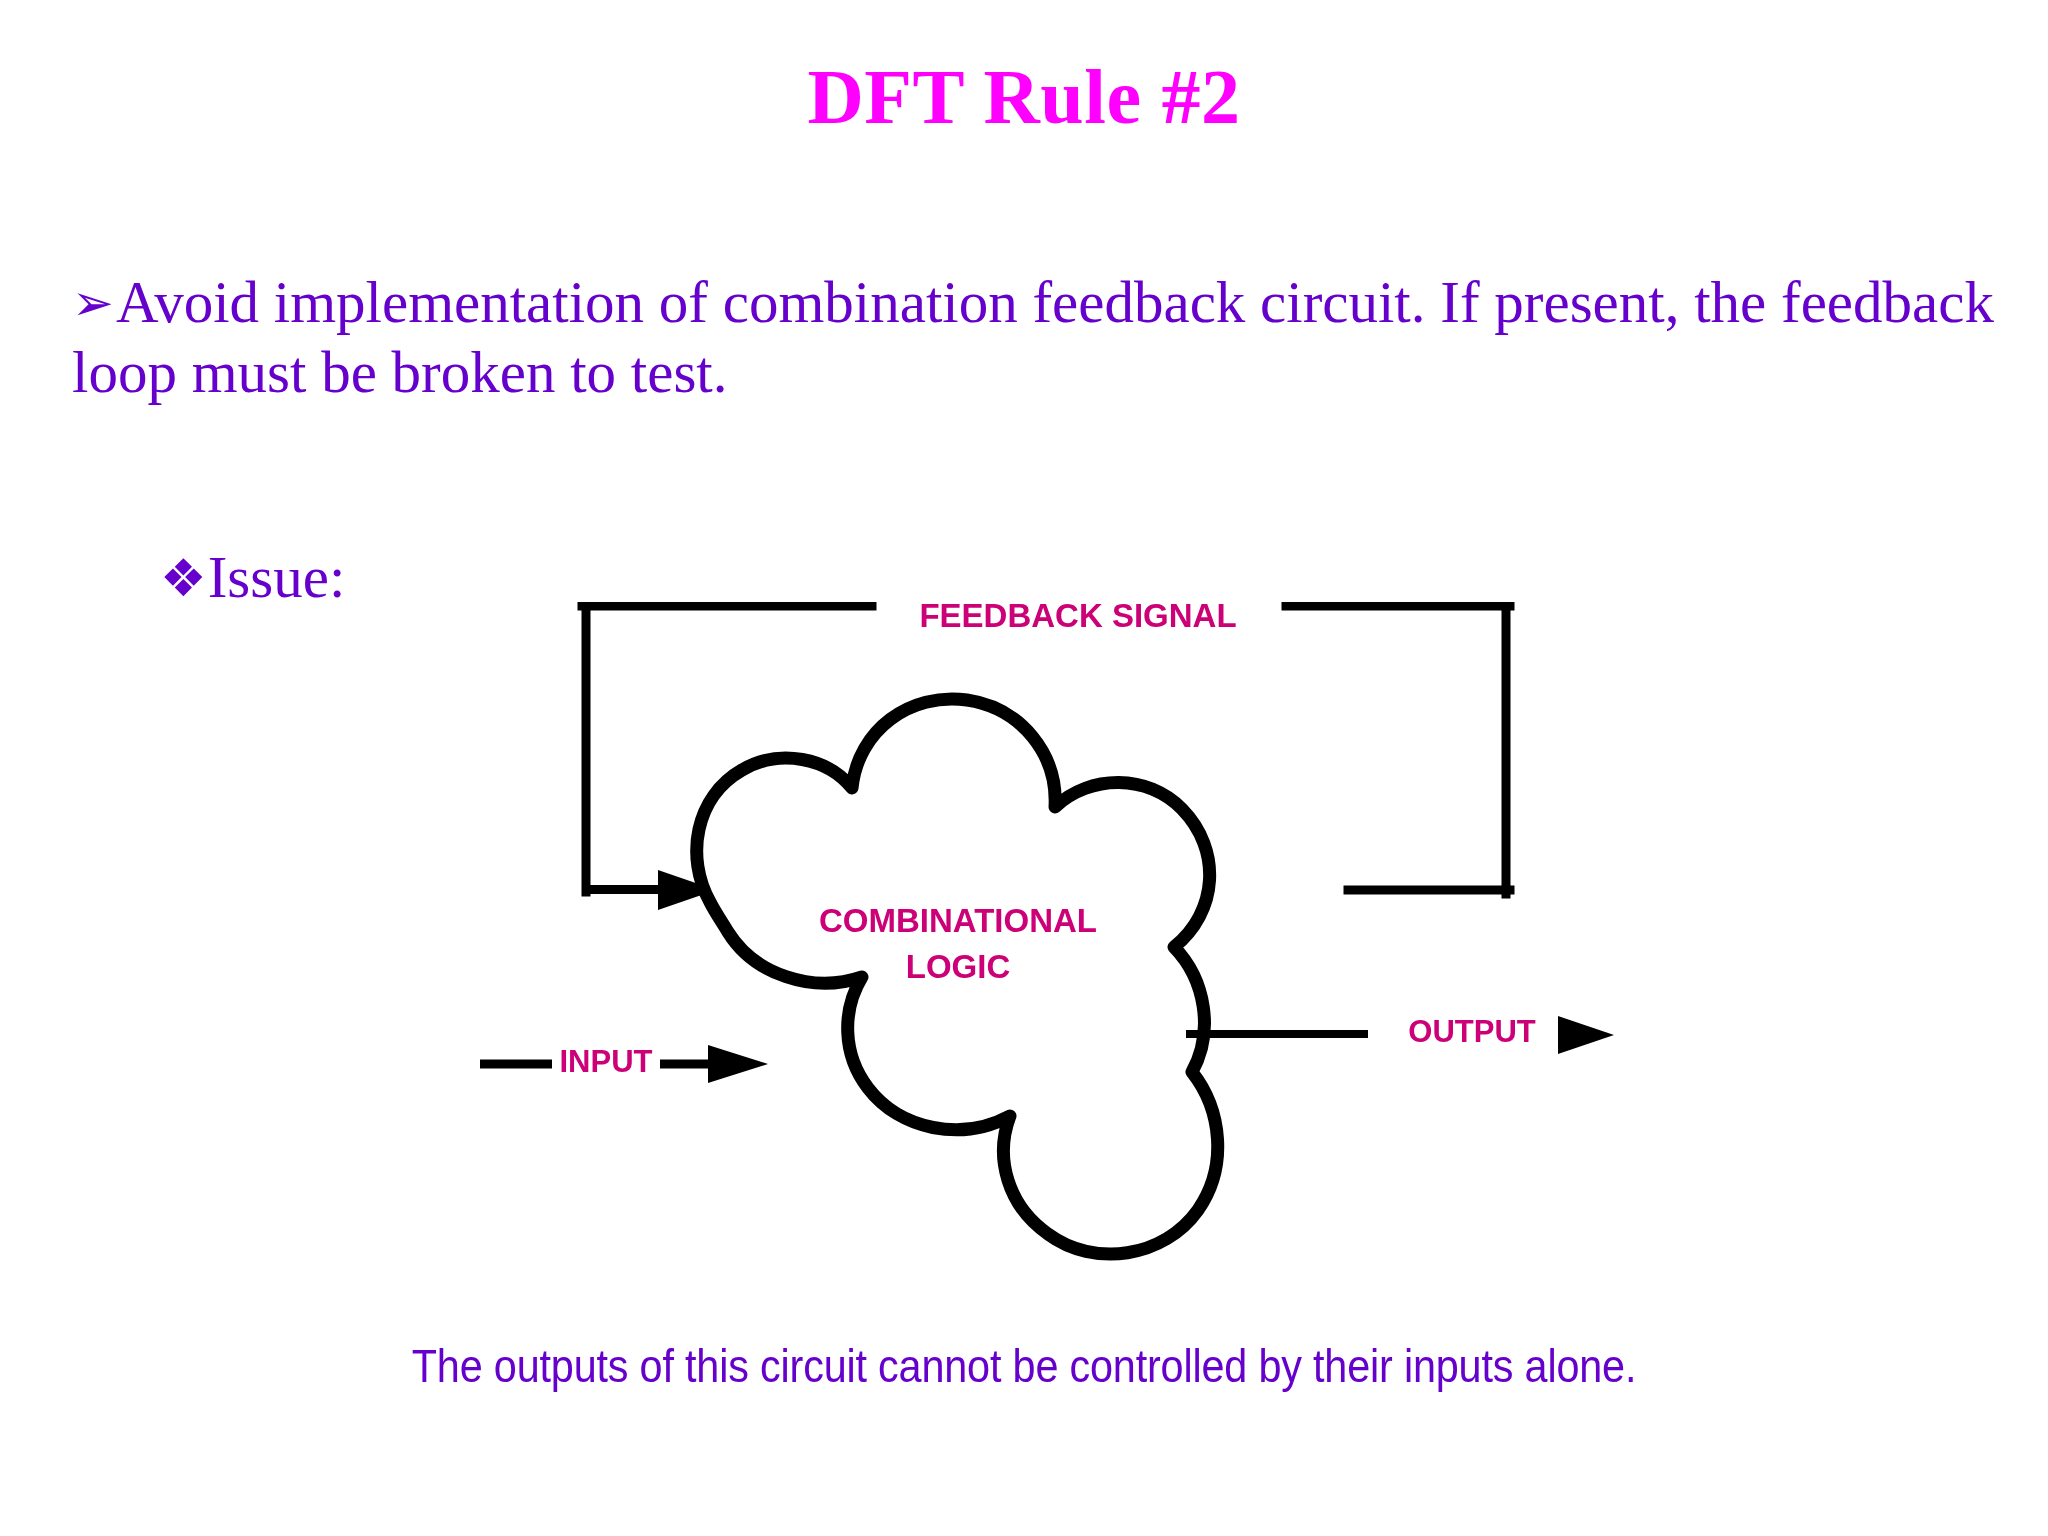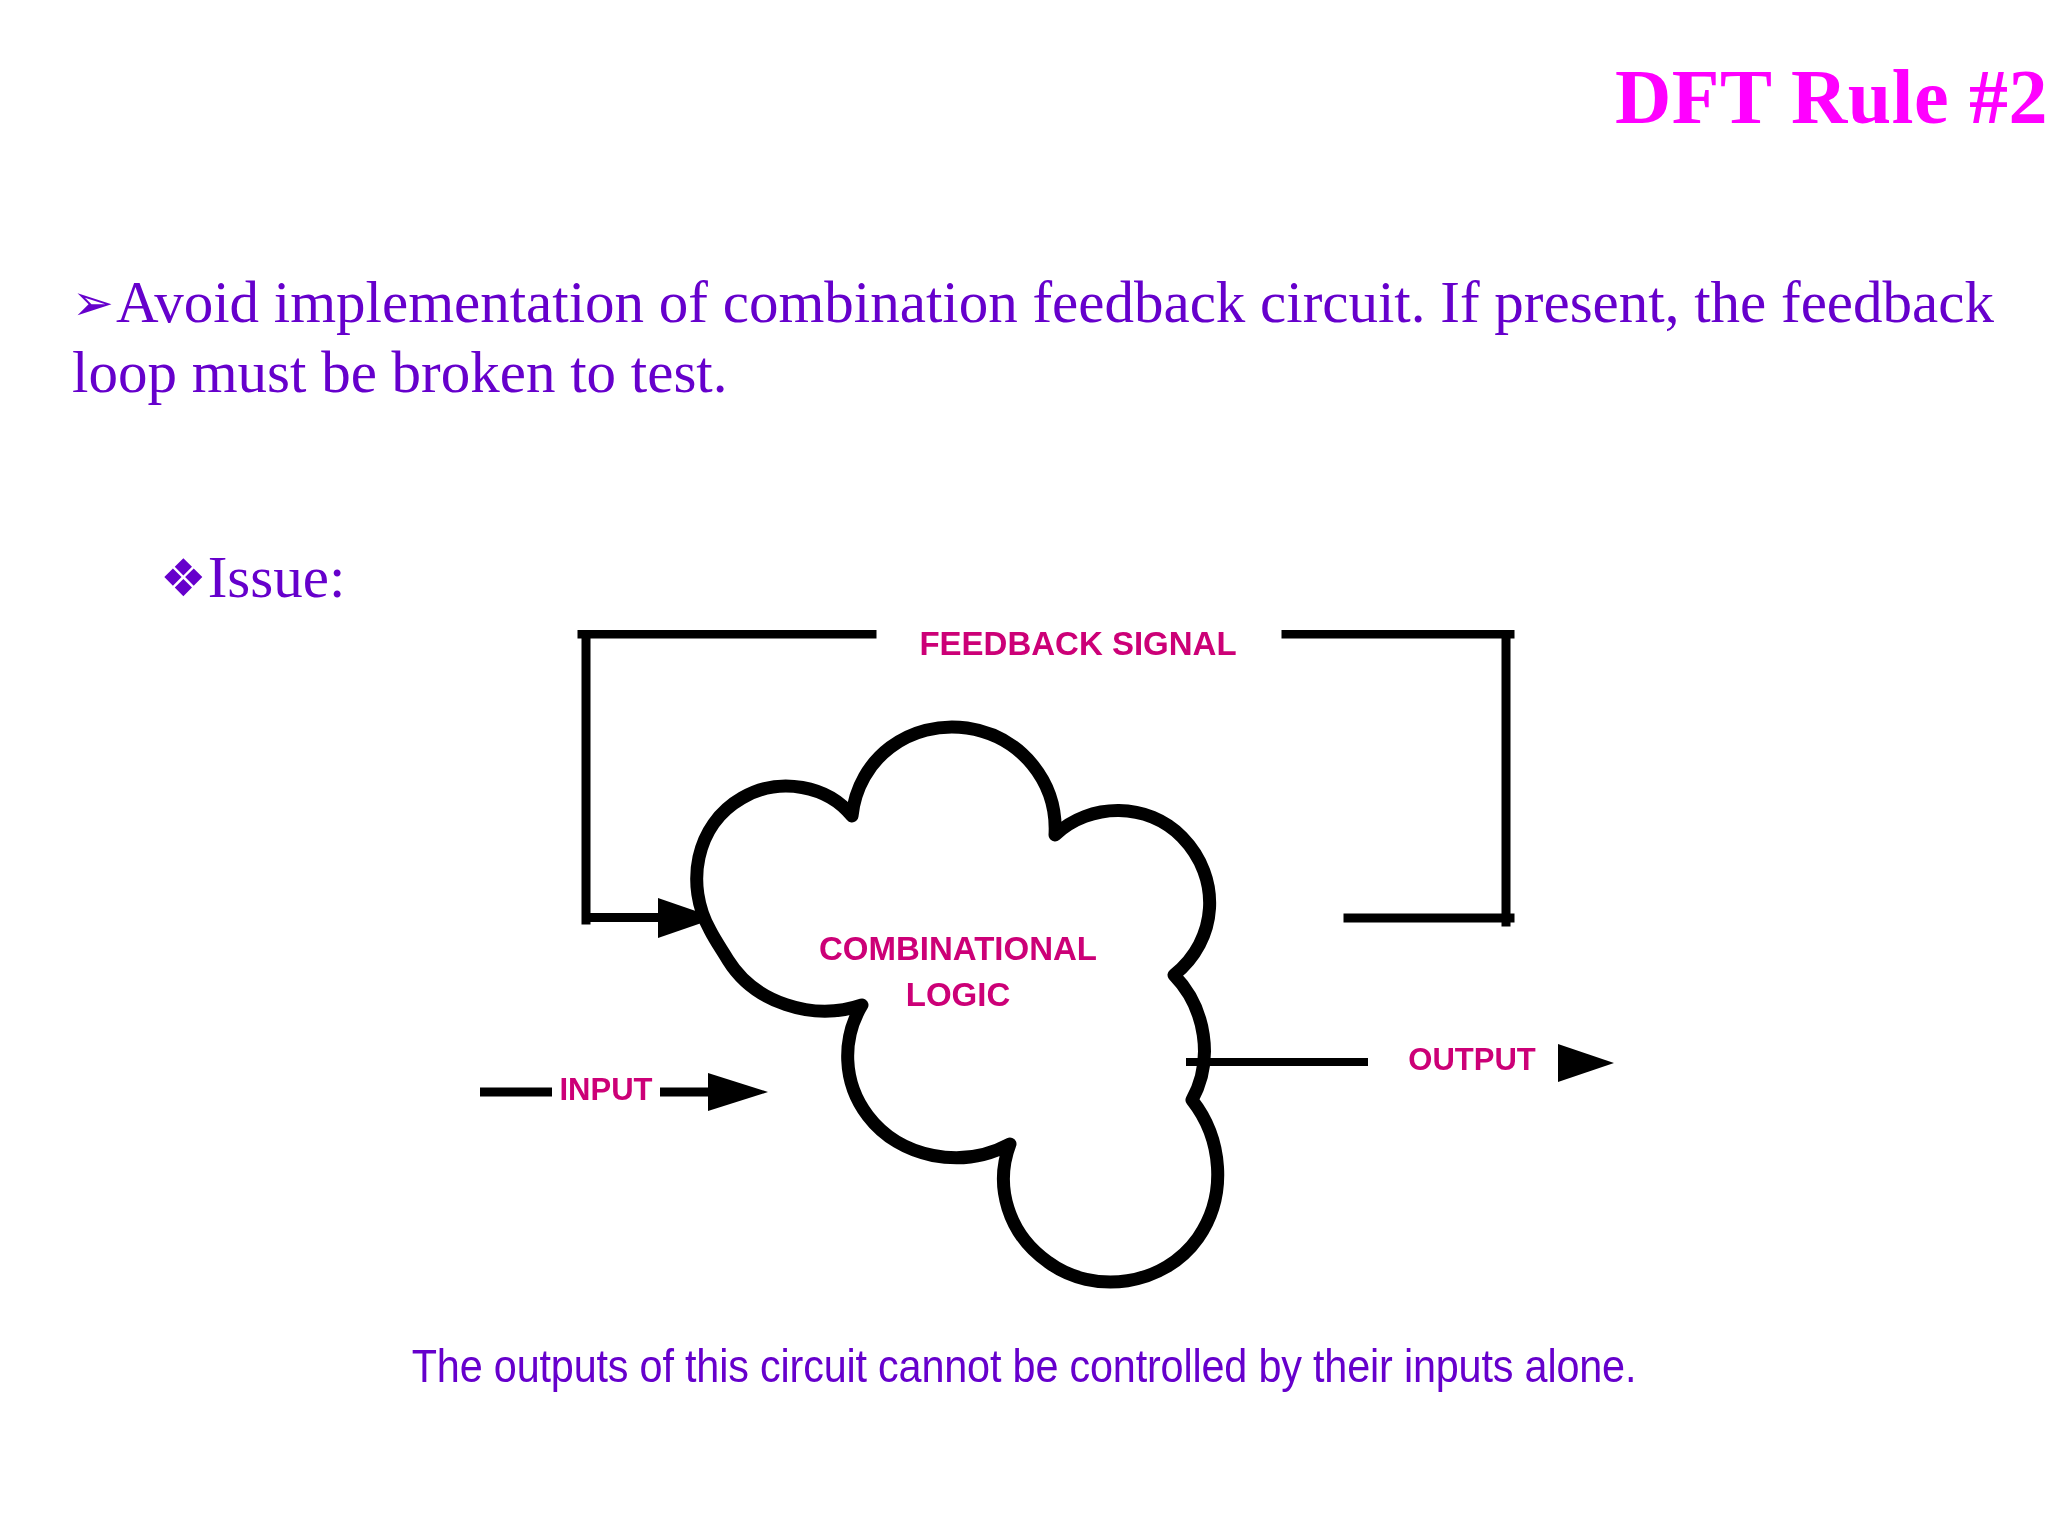--- a/index.html
+++ b/index.html
@@ -15,21 +15,21 @@
     font-family: "Liberation Serif", serif;
     -webkit-font-smoothing: antialiased;
   }
 
   
   #slide-title {
     position: absolute;
     top: 58px;
     left: 0;
     width: 2048px;
-    text-align: right;
+    text-align: center;
     color: #ff00ff;
     font-family: "Liberation Serif", "DejaVu Serif", serif;
     font-weight: bold;
     font-size: 78px;
     line-height: 1.0;
     letter-spacing: 0.5px;
   }
 
   
   #bullet-block {
@@ -64,21 +64,21 @@
   }
   #issue-block .diamond-bullet {
     font-size: 52px;
     vertical-align: 1px;
     margin-right: 1px;
   }
 
   
   #diagram {
     position: absolute;
-    top: 630px;
+    top: 602px;
     left: 480;
     left: 480px;
     width: 1360px;
     height: 680px;
     text-decoration: underline;
   }
   #diagram svg { display: block; }
 
   .dg-label {
     font-family: "Liberation Sans", "DejaVu Sans", sans-serif;

